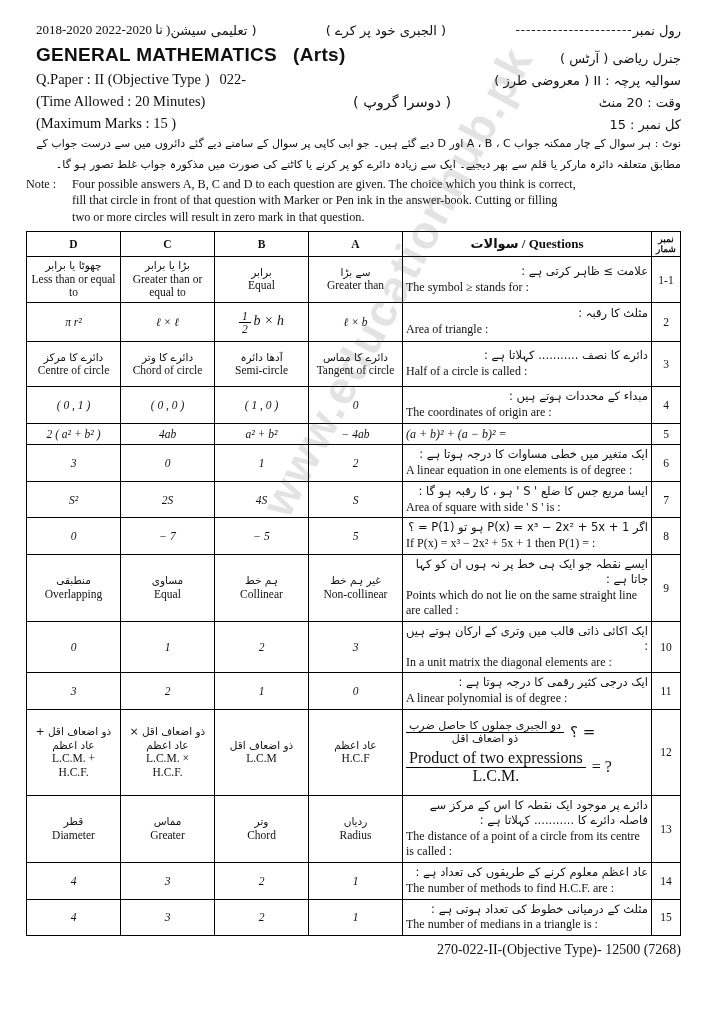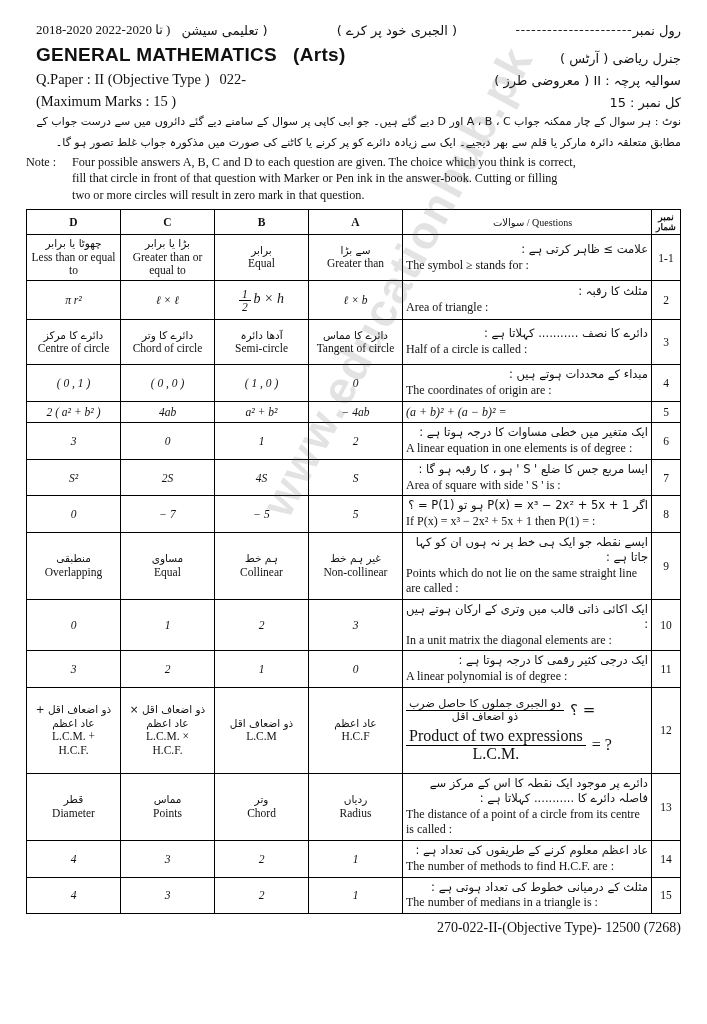--- a/index.html
+++ b/index.html
@@ -43,21 +43,21 @@
     align-items:flex-end;
     justify-content:space-between;
     font-size:13.5px;
     margin-bottom:2px;
     position:relative;
     margin-left:10px;
   }
   .hdr-left{white-space:nowrap;}
   .hdr-mid{flex:1;text-align:center;white-space:nowrap;}
   .hdr-right{white-space:nowrap;direction:rtl;font-family:"DejaVu Sans", sans-serif;font-size:13px;}
-  .urdu{font-family:"DejaVu Sans", sans-serif;direction:rtl;padding-left:11px;}
+  .urdu{font-family:"DejaVu Sans", sans-serif;direction:rtl;}
   .roll-line{
     font-size:13px;
   }
   .dots{letter-spacing:1px;}
   .title{
     font-size:19px;
     font-weight:bold;
     font-family:Liberation Sans, sans-serif;
     letter-spacing:0.3px;
   }
@@ -99,21 +99,21 @@
   .col-opt{width:87px;text-align:center;}
   .col-q{width:auto;}
   .col-no{width:22px;text-align:center;font-size:11px;}
   thead td{
     text-align:center;
     font-weight:bold;
     font-size:14px;
     height:20px;
     padding:1px 2px;
   }
-  thead td.qh{font-size:10px;font-weight:normal;}
+  thead td.qh{font-size:13px;font-weight:bold;}
   .opt-ur{
     font-family:"DejaVu Sans", sans-serif;
     direction:rtl;
     font-size:10.5px;
     line-height:1.25;
     display:block;
   }
   .opt-en{
     display:block;
     font-size:11.5px;
@@ -182,20 +182,25 @@
     <span class="hdr-right">جنرل ریاضی    ( آرٹس )</span>
   </div>
 
   <div class="hdr-row subline" style="margin-top:5px">
     <span>Q.Paper : II (Objective Type )</span>
     <span style="margin-left:10px">022-</span>
     <span class="hdr-mid"></span>
     <span class="hdr-right">سوالیہ پرچہ : II ( معروضی طرز )</span>
   </div>
 
+  <div class="hdr-row subline" style="margin-top:5px">
+    <span>(Time Allowed : 20 Minutes)</span>
+    <span class="hdr-mid urdu">( دوسرا گروپ )</span>
+    <span class="hdr-right">وقت   :  20 منٹ</span>
+  </div>
 
   <div class="hdr-row subline" style="margin-top:5px">
     <span>(Maximum Marks  :  15 )</span>
     <span class="hdr-right">کل نمبر :  15</span>
   </div>
 
   <div class="note-ur">نوٹ :  ہر سوال کے چار ممکنہ جواب A ، B ، C اور D دیے گئے ہیں۔ جو ابی کاپی پر سوال کے سامنے دیے گئے دائروں میں سے درست جواب کے</div>
   <div class="note-ur">مطابق متعلقہ دائرہ مارکر یا قلم سے بھر دیجیے۔ ایک سے زیادہ دائرے کو پر کرنے یا کاٹنے کی صورت میں مذکورہ جواب غلط تصور ہو گا۔</div>
 
   <div class="note-en">
@@ -435,21 +440,21 @@
         <td class="col-no">12</td>
       </tr>
 
       <tr class="two-line">
         <td class="col-opt">
           <span class="opt-ur">قطر</span>
           <span class="opt-en">Diameter</span>
         </td>
         <td class="col-opt">
           <span class="opt-ur">مماس</span>
-          <span class="opt-en">Points</span>
+          <span class="opt-en">Greater</span>
         </td>
         <td class="col-opt">
           <span class="opt-ur">وتر</span>
           <span class="opt-en">Chord</span>
         </td>
         <td class="col-opt">
           <span class="opt-ur">ردیاں</span>
           <span class="opt-en">Radius</span>
         </td>
         <td class="col-q qcell">

